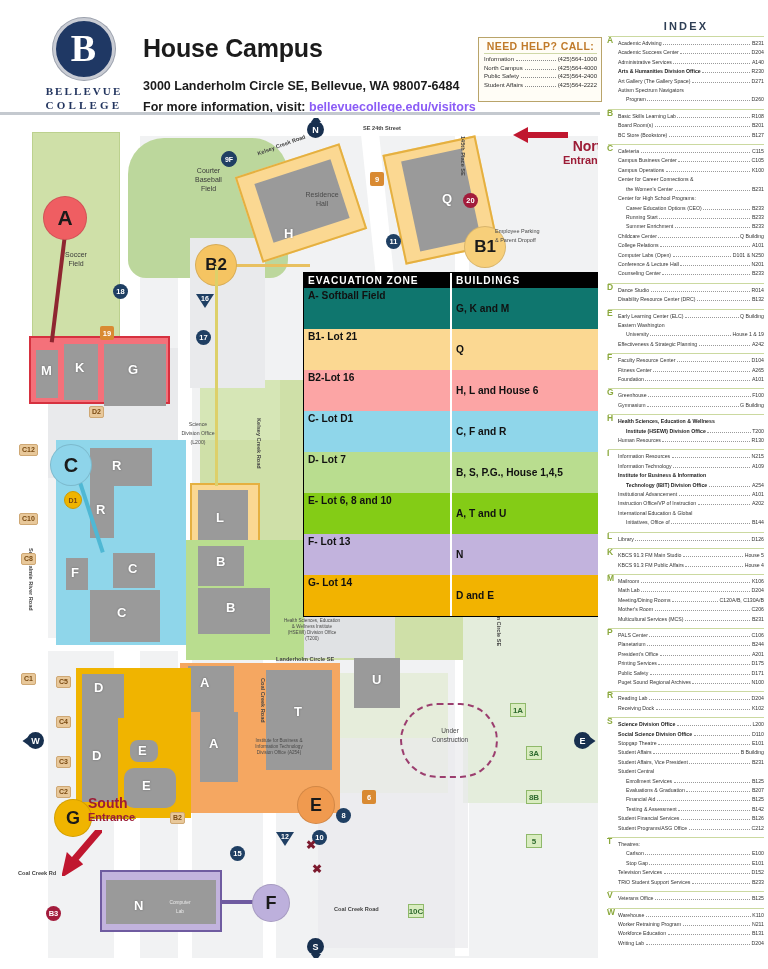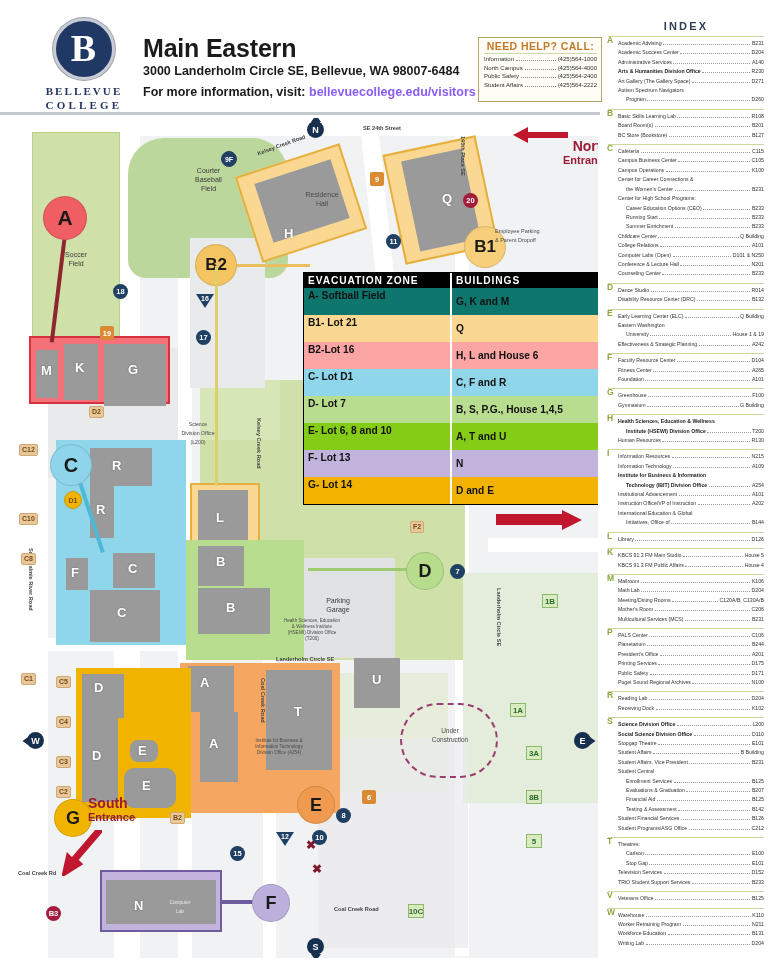--- a/index.html
+++ b/index.html
@@ -49,21 +49,21 @@
     margin-top: 2px; font-size: 11px; font-weight: bold;
     letter-spacing: 3.2px; color: #23355f;
     font-family: "Liberation Serif", serif;
   }
   #title-block { position: absolute; left: 143px; top: 34px; }
   #main-title {
     font-size: 25px; font-weight: bold; color: #1b1b1b;
     letter-spacing: -0.2px;
   }
   #address-line {
-    margin-top: 1px; font-size: 12.5px; font-weight: bold; color: #1b1b1b;
+    margin-top: 16px; font-size: 12.5px; font-weight: bold; color: #1b1b1b;
   }
   #visit-line {
     margin-top: 7px; font-size: 12.5px; font-weight: bold; color: #1b1b1b;
   }
   #visit-line .url { color: #8b5cf6; }
 
   
   #need-help {
     position: absolute; left: 478px; top: 37px;
     width: 124px; height: 65px;
@@ -231,38 +231,38 @@
   }
   #evac .hdr {
     display: flex; background: #000; color: #fff;
     letter-spacing: 0.9px;
   }
   #evac .hdr div { padding: 2px 4px; }
   #evac .hdr .c1 { width: 148px; border-right: 2px solid #fff; }
   #evac .hdr .c2 { flex: 1; }
   #evac .row { display: flex; color: #111; }
   #evac .row .c1 { width: 148px; padding: 1.5px 4px; border-right: 2px solid #fff; }
-  #evac .row .c2 { flex: 1; padding: 8px 4px; }
+  #evac .row .c2 { flex: 1; padding: 15px 4px; }
 </style>
 </head>
 <body>
 
 <div id="page">
 
   <div id="header">
     <div id="logo-block">
       <div id="logo-mark">
         <span>B</span>
       </div>
       <div id="logo-name">BELLEVUE</div>
       <div id="logo-sub">COLLEGE</div>
     </div>
 
     <div id="title-block">
-      <div id="main-title">Main Eastern</div>
+      <div id="main-title">House Campus</div>
       <div id="address-line">3000 Landerholm Circle SE, Bellevue, WA 98007-6484</div>
       <div id="visit-line">
         <span>For more information, visit: </span><span class="url">bellevuecollege.edu/visitors</span>
       </div>
     </div>
 
     <div id="need-help">
       <div id="need-help-title">NEED HELP? CALL:</div>
       <div id="need-help-rows">
           <div class="help-row">

